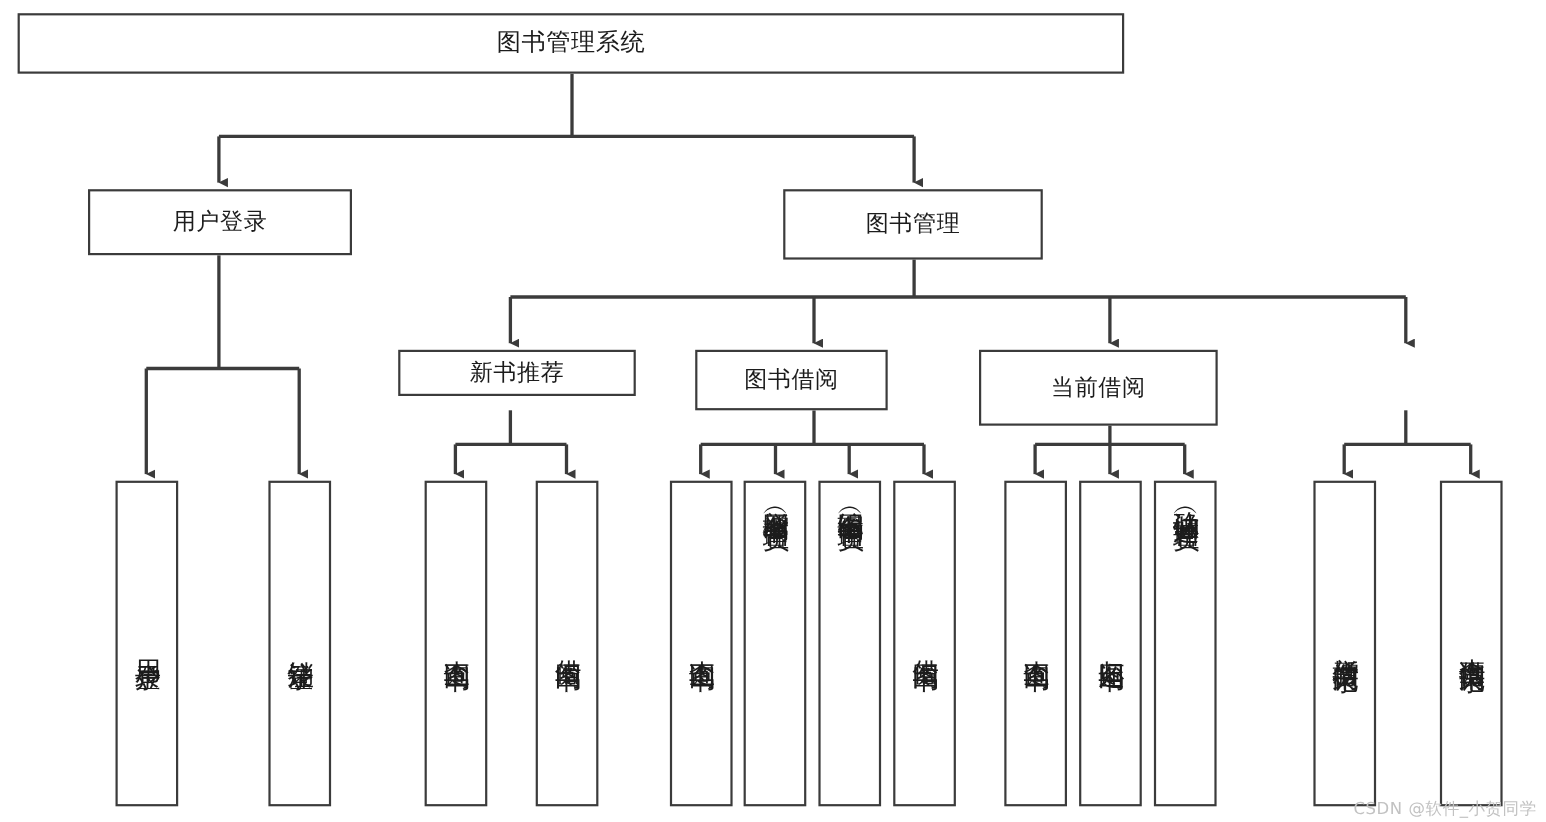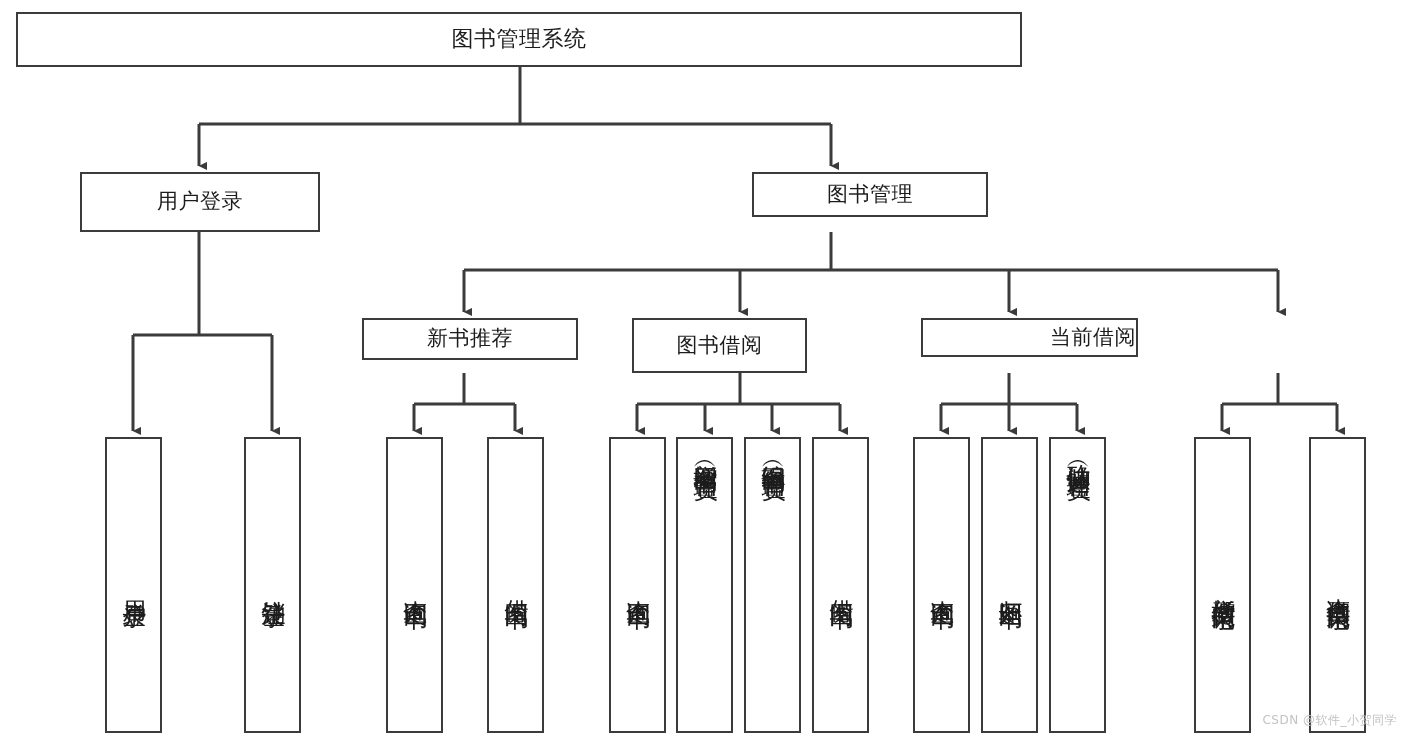--- a/index.html
+++ b/index.html
@@ -60,22 +60,22 @@
     letter-spacing: 2px;
     white-space: nowrap;
   }
   .node.vertical.centered {
     align-items: center;
     padding-top: 0;
   }
   #watermark {
     position: absolute;
     right: 8px;
-    bottom: 18px;
-    font-size: 12px;
+    bottom: 2px;
+    font-size: 15px;
     color: #c2c2c2;
     white-space: nowrap;
     z-index: 5;
     letter-spacing: 0.5px;
   }
 </style>
 </head>
 <body>
 
 <div id="diagram-root">
@@ -131,31 +131,31 @@
     </g>
   </svg>
 
   <div class="node horizontal root" style="left:16px; top:12px; width:1006px; height:55px;align-items:center;">
     <span class="node-label">图书管理系统</span>
   </div>
 
   <div class="node horizontal" style="left:80px; top:172px; width:240px; height:60px;">
     <span class="node-label">用户登录</span>
   </div>
-  <div class="node horizontal" style="left:712px; top:172px; width:236px; height:45px;margin-left:40px;">
+  <div class="node horizontal" style="left:712px; top:172px; width:236px; height:64px;">
     <span class="node-label">图书管理</span>
   </div>
 
   <div class="node horizontal" style="left:362px; top:318px; width:216px; height:42px;">
     <span class="node-label">新书推荐</span>
   </div>
   <div class="node horizontal" style="left:632px; top:318px; width:175px; height:55px;">
     <span class="node-label">图书借阅</span>
   </div>
-  <div class="node horizontal" style="left:921px; top:318px; width:217px; height:39px;justify-content:flex-end;">
+  <div class="node horizontal" style="left:890px; top:318px; width:217px; height:69px;">
     <span class="node-label">当前借阅</span>
   </div>
 
   <div class="node vertical centered" style="left:105px; top:437px; width:57px; height:296px;">
     <span class="node-label">用户登录</span>
   </div>
   <div class="node vertical centered" style="left:244px; top:437px; width:57px; height:296px;">
     <span class="node-label">注销登录</span>
   </div>
 

